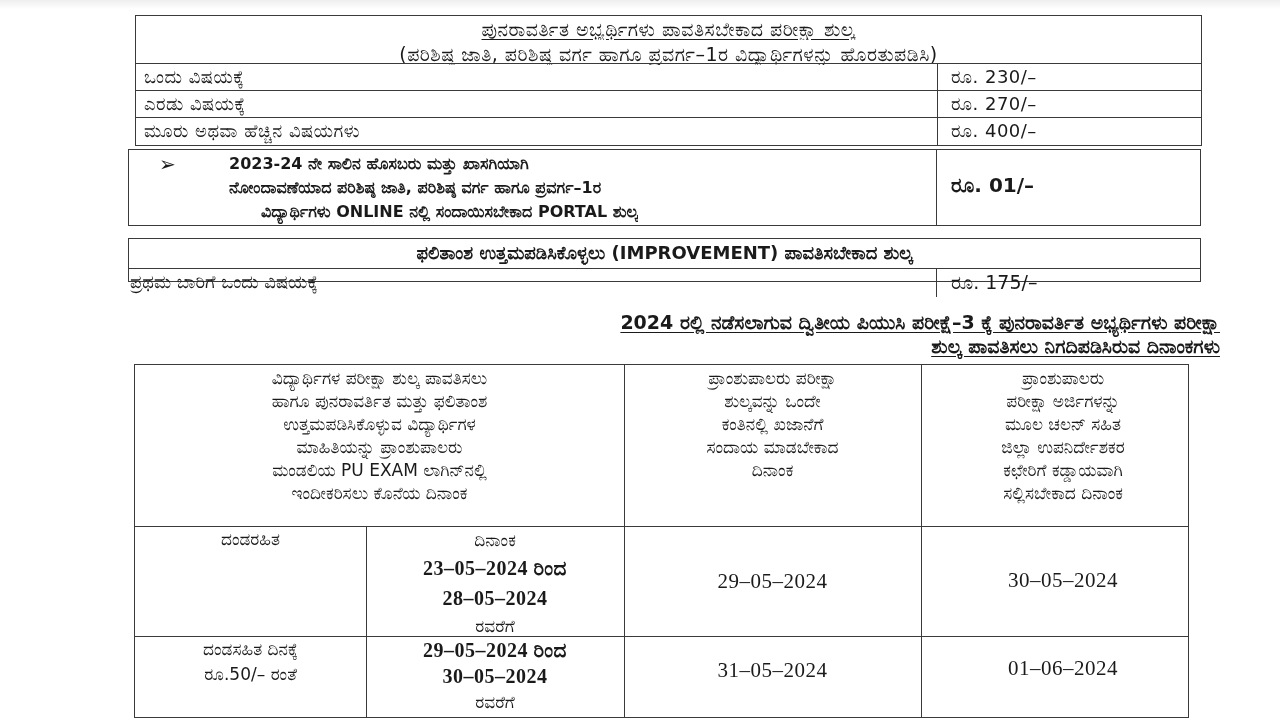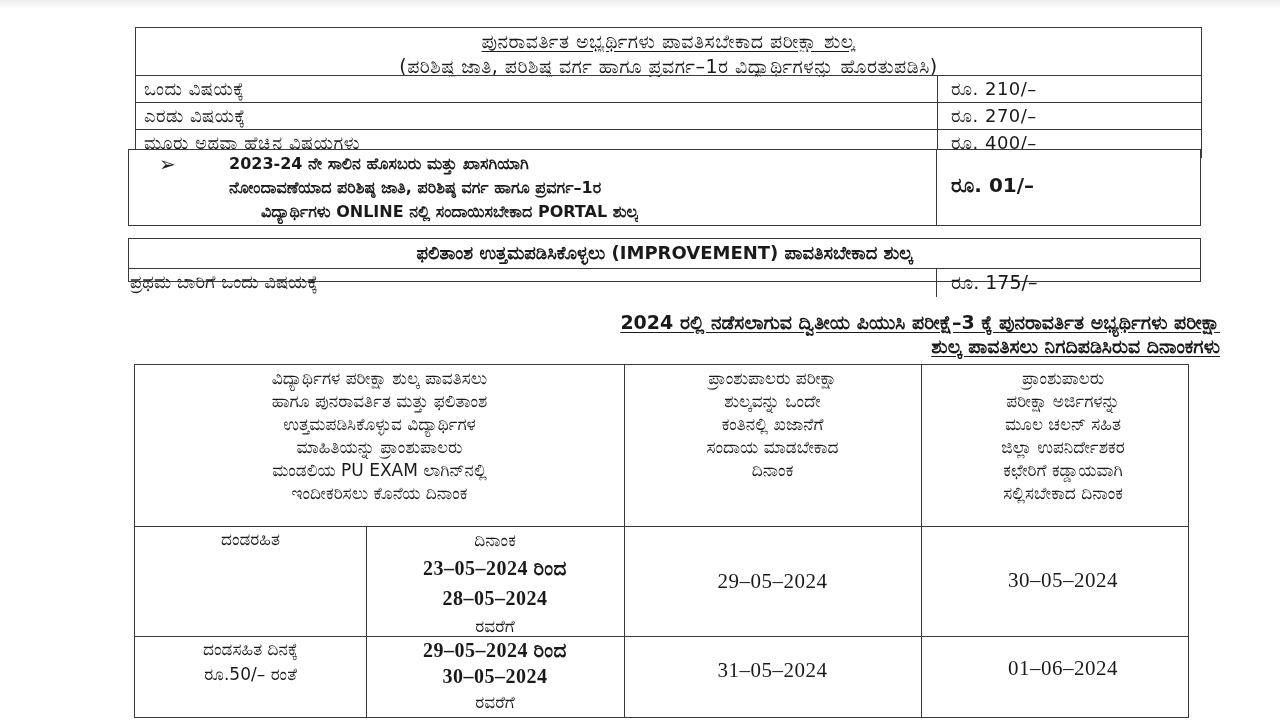--- a/index.html
+++ b/index.html
@@ -49,21 +49,21 @@
       letter-spacing: 0.5px;
     }
     .serif {
       font-family: "Liberation Serif", serif;
     }
     .center { text-align: center; }
     .ul { text-decoration: underline; text-underline-offset: 3px; }
     .bold { font-weight: bold; }
 
     
-    #t1 { left: 135px; top: 15px; width: 1067px; height: 131px; margin-top: 12px; }
+    #t1 { left: 135px; top: 15px; width: 1067px; height: 131px; }
     #t1 .title { left: 0; top: 2px; width: 100%; font-size: 19px; line-height: 22px; }
     #t1 .subtitle { left: 0; top: 27px; width: 100%; font-size: 19px; line-height: 22px; }
     .t1-row-label { left: 8px; font-size: 18px; line-height: 26px; }
     .t1-row-val { left: 815px; font-size: 19px; line-height: 26px; }
 
     
     #t2 { left: 128px; top: 149px; width: 1073px; height: 77px; }
     #t2 .arrow { left: 30px; top: 2px; font-size: 20px; line-height: 24px; }
     #t2 .line { left: 100px; font-size: 16px; line-height: 24px; font-weight: bold; }
     #t2 .val { left: 822px; top: 22px; font-size: 20px; line-height: 26px; }
@@ -97,21 +97,21 @@
 
 <div class="box" id="t1">
   <div class="cell center kn title ul">ಪುನರಾವರ್ತಿತ ಅಭ್ಯರ್ಥಿಗಳು ಪಾವತಿಸಬೇಕಾದ  ಪರೀಕ್ಷಾ ಶುಲ್ಕ</div>
   <div class="cell center kn subtitle">(ಪರಿಶಿಷ್ಠ ಜಾತಿ, ಪರಿಶಿಷ್ಠ ವರ್ಗ ಹಾಗೂ ಪ್ರವರ್ಗ–1ರ ವಿದ್ಯಾರ್ಥಿಗಳನ್ನು ಹೊರತುಪಡಿಸಿ)</div>
   <div class="hline" style="left:0; top:47px; width:100%;"></div>
   <div class="hline" style="left:0; top:74px; width:100%;"></div>
   <div class="hline" style="left:0; top:101px; width:100%;"></div>
   <div class="vline" style="left:801px; top:47px; height:83px;"></div>
 
   <div class="cell kn t1-row-label" style="top:48px;">ಒಂದು ವಿಷಯಕ್ಕೆ</div>
-  <div class="cell serif t1-row-val" style="top:48px;"><span class="kn" style="font-size:18px;">ರೂ. 210/–</span></div>
+  <div class="cell serif t1-row-val" style="top:48px;"><span class="kn" style="font-size:18px;">ರೂ. 230/–</span></div>
 
   <div class="cell kn t1-row-label" style="top:75px;">ಎರಡು ವಿಷಯಕ್ಕೆ</div>
   <div class="cell serif t1-row-val" style="top:75px;"><span class="kn" style="font-size:18px;">ರೂ. 270/–</span></div>
 
   <div class="cell kn t1-row-label" style="top:102px;text-align:center;">ಮೂರು ಅಥವಾ ಹೆಚ್ಚಿನ ವಿಷಯಗಳು</div>
   <div class="cell serif t1-row-val" style="top:102px;"><span class="kn" style="font-size:18px;">ರೂ. 400/–</span></div>
 </div>
 
 <div class="box" id="t2">
   <div class="cell arrow">➢</div>

